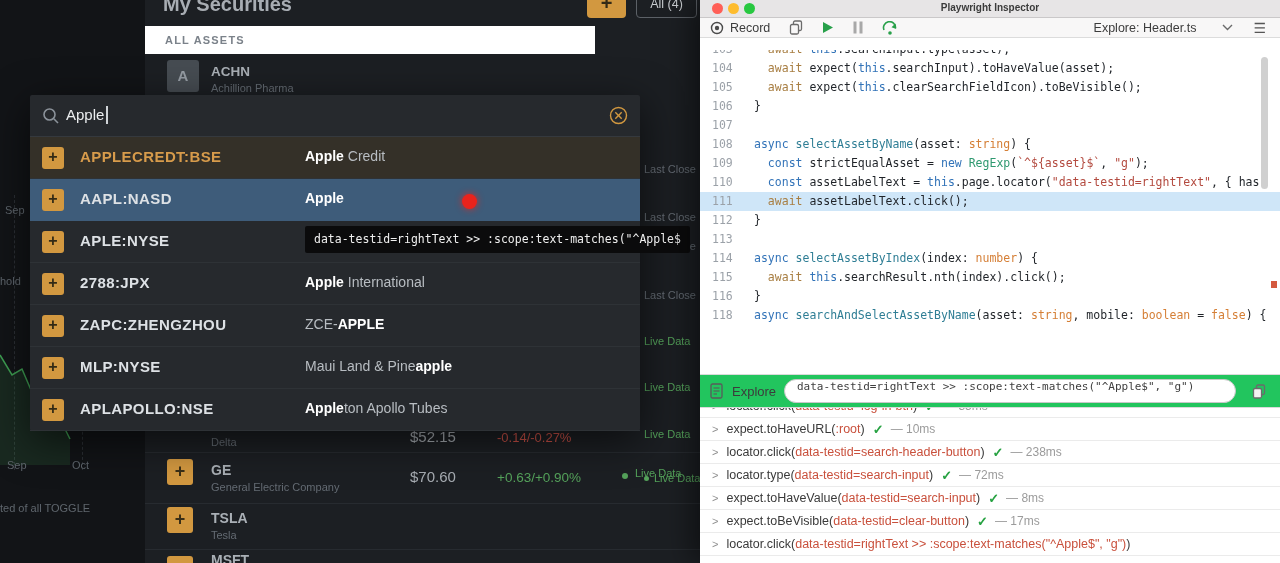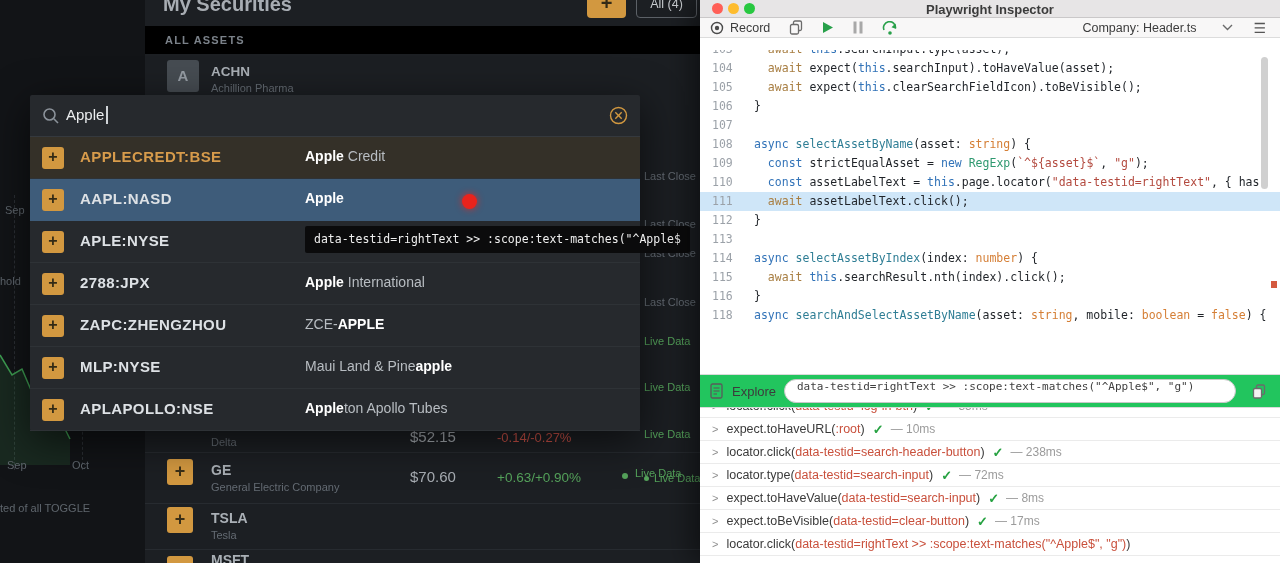--- a/index.html
+++ b/index.html
@@ -11,33 +11,33 @@
   
   .chart-strip { position:absolute; left:0; top:0; width:145px; height:563px; background:#121417; }
   .vline { position:absolute; top:195px; height:275px; width:0; border-left:1px dashed #2b2f34; }
   .strip-label { position:absolute; font-size:11px; color:#5f666d; white-space:nowrap; }
   .mini-chart { position:absolute; left:0; top:335px; }
   
   .app-main { position:absolute; left:145px; top:0; width:555px; height:563px; background:#1c1f23; }
   .page-title { position:absolute; left:163px; top:-7px; font-size:20px; font-weight:600; color:#a8adb3; }
   .btn-add-top { position:absolute; left:587px; top:-9px; width:39px; height:27px; background:#d29840; border-radius:4px; color:#332a17; font-size:20px; font-weight:700; text-align:center; line-height:25px; }
   .btn-all { position:absolute; left:636px; top:-9px; width:61px; height:27px; border:1px solid #5c6167; border-radius:4px; color:#c9cdd1; font-size:12.5px; text-align:center; line-height:25px; }
-  .section-band { position:absolute; left:145px; top:26px; width:555px; height:28px; background:#000000; }
+  .section-band { position:absolute; left:145px; top:26px; width:450px; height:28px; background:#ffffff; }
   .section-label { position:absolute; left:20px; top:8px; font-size:11px; font-weight:700; letter-spacing:1.2px; color:#7b828a; }
   .avatar { position:absolute; left:167px; top:60px; width:32px; height:32px; background:#464c52; border-radius:3px; color:#969da5; font-size:15px; font-weight:700; text-align:center; line-height:32px; }
   .row-sym { position:absolute; font-size:14px; font-weight:700; color:#aab0b6; }
   .row-sub { position:absolute; font-size:11px; color:#646b73; }
   .row-price { position:absolute; font-size:15px; color:#a8adb3; }
   .row-change-up { position:absolute; font-size:13.5px; color:#55a35b; }
   .row-change-down { position:absolute; font-size:13px; color:#cc5147; }
   .row-plus { position:absolute; width:26px; height:26px; background:#d29840; border-radius:3px; color:#3a2f17; font-size:18px; font-weight:700; text-align:center; line-height:24px; }
   .live-dot { position:absolute; width:6px; height:6px; border-radius:50%; background:#55a35b; }
   .hsep { position:absolute; left:145px; width:555px; height:0; border-top:1px solid #272b30; }
   .rlabel { position:absolute; left:644px; font-size:11px; white-space:nowrap; }
-  .rlabel.gray { color:#646b73;margin-top:7px; }
+  .rlabel.gray { color:#646b73; }
   .rlabel.green { color:#55a35b; }
   .rlabel .rdot { display:inline-block; width:5px; height:5px; border-radius:50%; background:#55a35b; margin-right:5px; vertical-align:1px; }
   
   .overlay { position:absolute; left:30px; top:95px; width:610px; height:336px; background:#26292d; border-radius:2px; box-shadow:0 10px 40px rgba(0,0,0,.6); z-index:5; }
   .searchbar { position:relative; height:42px; border-bottom:1px solid #35393e; }
   .mag { position:absolute; left:12px; top:12px; }
   .search-text { position:absolute; left:36px; top:11px; font-size:15px; color:#ebedef; }
   .caret { position:absolute; top:11px; width:1.5px; height:18px; background:#cfd3d7; }
   .clear-btn { position:absolute; right:12px; top:11px; }
   .sr-row { position:relative; height:42px; border-bottom:1px solid #2e3236; }
@@ -51,21 +51,21 @@
   .sr-name .nm { color:#ffffff; font-weight:700; }
   .tooltip { position:absolute; left:275px; top:131px; height:27px; background:#0b0b0c; color:#efefef; font-family:"DejaVu Sans Mono", monospace; font-size:11.5px; line-height:17px; padding:5px 9px; white-space:nowrap; border-radius:2px; z-index:6; }
   .red-dot { position:absolute; left:432px; top:99px; width:15px; height:15px; border-radius:50%; background:#e9231c; box-shadow:0 0 7px rgba(233,35,28,.85); z-index:7; }
   
   .inspector { position:absolute; left:700px; top:0; width:580px; height:563px; background:#ffffff; box-shadow:-8px 0 28px rgba(0,0,0,.5); z-index:10; }
   .titlebar { position:relative; height:18px; background:#e7e5e6; border-bottom:1px solid #cac8c9; }
   .tl { position:absolute; top:3px; width:11px; height:11px; border-radius:50%; }
   .tl.red { left:12px; background:#ff5f57; }
   .tl.yellow { left:28px; background:#febc2e; }
   .tl.green { left:44px; background:#28c840; }
-  .win-title { position:absolute; left:0; right:0; top:2px; text-align:center; font-size:13px; font-weight:700; color:#3b3b3b; }
+  .win-title { position:absolute; left:0; right:0; top:2px; text-align:center; font-size:10px; font-weight:700; color:#3b3b3b; }
   .toolbar { position:relative; height:20px; background:#f8f7f7; border-bottom:1px solid #dcdcdc; display:flex; align-items:center; }
   .tb-left { display:flex; align-items:center; gap:19px; padding-left:10px; }
   .tb-btn { display:flex; align-items:center; gap:6px; font-size:12.5px; color:#3c3c3c; cursor:default; }
   .tb-icon { display:flex; align-items:center; }
   .tb-right { position:absolute; right:14px; display:flex; align-items:center; gap:20px; }
   .target { display:flex; align-items:center; gap:26px; font-size:12.5px; color:#3c3c3c; }
   .hamburger { font-size:14px; color:#555; }
   
   .code { position:absolute; left:0; top:50px; width:580px; height:306px; overflow:hidden; background:#fff; }
   .code-inner { margin-top:-10px; font-family:"DejaVu Sans Mono", monospace; font-size:11.5px; }
@@ -252,21 +252,21 @@
           <svg width="16" height="14">
             <path d="M2,9 A6,6 0 1 1 13.5,7" fill="none" stroke="#28a04a" stroke-width="1.6"></path>
             <path d="M13.5,2.5 L14.2,8 L9.5,6.2 Z" fill="#28a04a"></path>
             <circle cx="8" cy="12" r="1.8" fill="#28a04a"></circle>
           </svg>
         </div>
       </div>
       <div class="tb-right">
         <div class="target">
           <span>
-            <span>Company:</span>
+            <span>Explore:</span>
             <span>Header.ts</span>
           </span>
           <svg width="11" height="7">
             <polyline points="1,1 5.5,5.5 10,1" fill="none" stroke="#6a6a6a" stroke-width="1.4"></polyline>
           </svg>
         </div>
         <span class="hamburger">☰</span>
       </div>
     </div>
 

